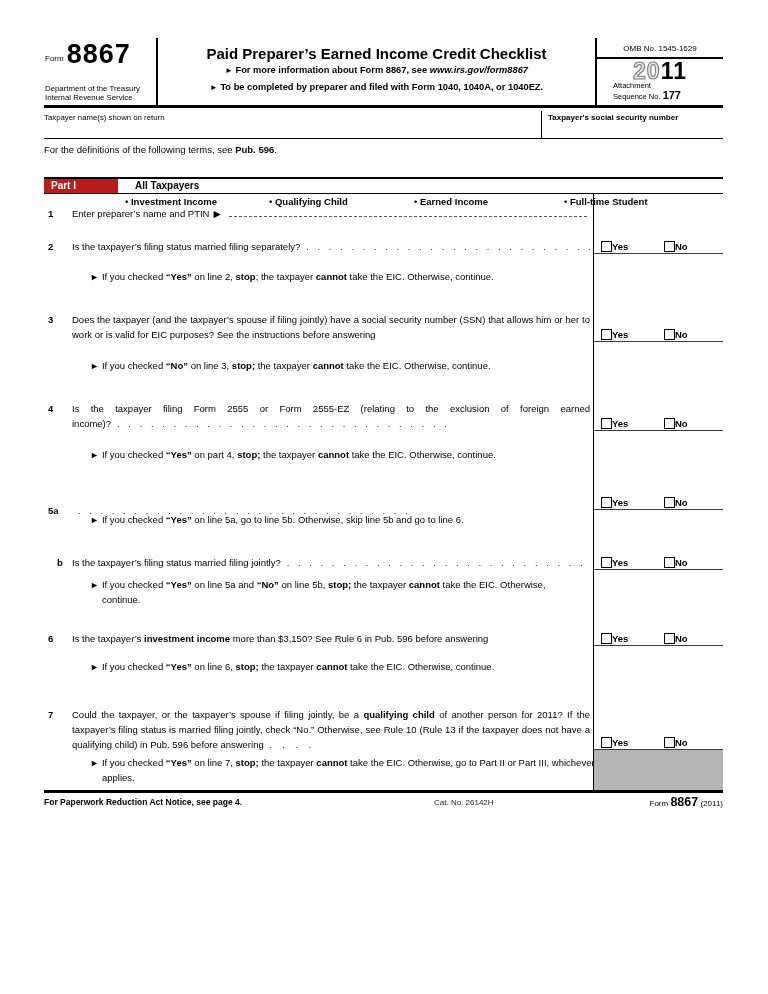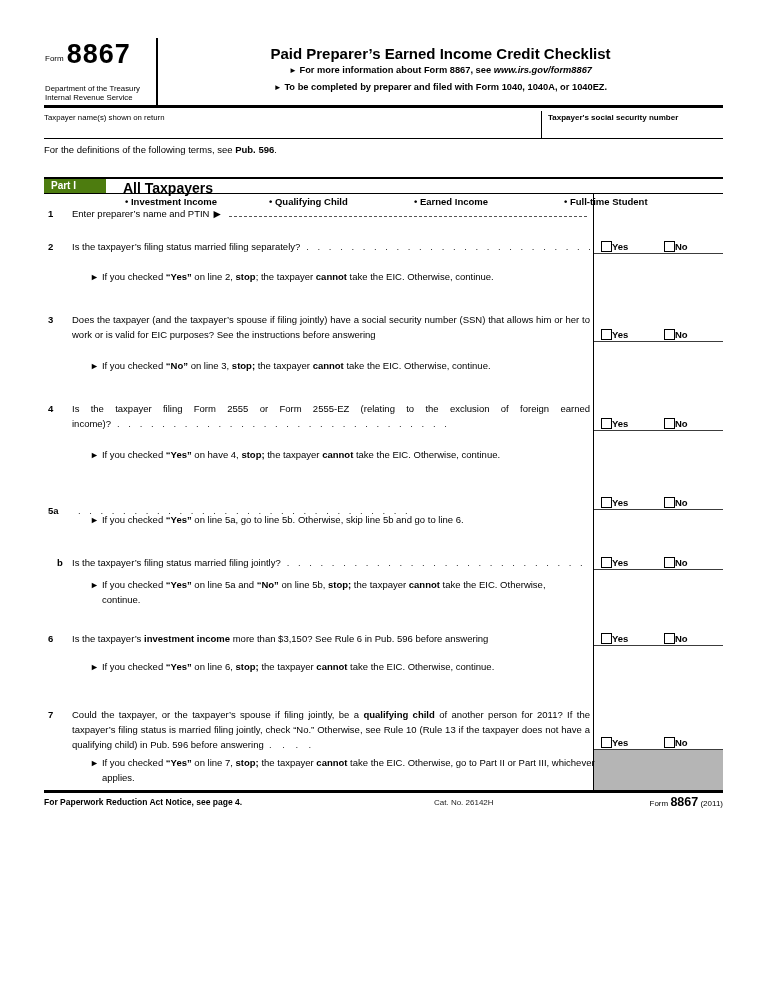--- a/index.html
+++ b/index.html
@@ -41,23 +41,23 @@
   
   .defs-intro { position:absolute; left:44px; top:144px; font-size:9.5px; }
   .defs-terms { position:absolute; left:44px; top:159px; width:679px; height:14px;
                 font-weight:bold; font-size:9.5px;margin-top:37px; }
   .term { position:absolute; top:0; white-space:nowrap; }
 
   
   .partbar { position:absolute; left:44px; top:177px; width:679px; height:17px;
              border-top:2.5px solid #000; border-bottom:1px solid #000;
              display:flex; box-sizing:border-box; }
-  .partlabel { background:#4d7c0f; color:#fff; font-weight:bold; font-size:10px;
-               width:62px; padding:1px 0 0 7px; box-sizing:border-box; }
-  .parttitle { font-weight:bold; font-size:14px; padding:1px 0 0 17px; }
+  .partlabel { background:#b91c1c; color:#fff; font-weight:bold; font-size:10px;
+               width:74px; padding:1px 0 0 7px; box-sizing:border-box; }
+  .parttitle { font-weight:bold; font-size:10px; padding:1px 0 0 17px; }
 
   
   .body { position:absolute; left:44px; top:194px; width:679px; height:599px;
           border-bottom:3px solid #000; box-sizing:border-box; }
   .anscol { position:absolute; top:0; right:0; width:130px; height:100%;
             border-left:1px solid #000; box-sizing:border-box; }
   .ansrow { position:absolute; left:0; width:100%; height:15px;
             border-bottom:1px solid #3c3c3c; display:flex; align-items:center;
             box-sizing:border-box; padding-left:7px; }
   .cb { width:9px; height:9px; border:1px solid #000; background:#fff; flex:none; }
@@ -112,20 +112,30 @@
       <div class="title">Paid Preparer’s Earned Income Credit Checklist</div>
       <div class="subline">
         <span class="sub-arrow">►</span>
         <span>For more information about Form 8867, see </span><span class="it">www.irs.gov/form8867</span>
       </div>
       <div class="subline">
         <span class="sub-arrow">►</span>
         <span>To be completed by preparer and filed with Form 1040, 1040A, or 1040EZ.</span>
       </div>
     </div>
+    <div class="hdr-right">
+      <div class="omb">OMB No. 1545-1629</div>
+      <div class="year">
+        <span class="y-outline">20</span><span>11</span>
+      </div>
+      <div class="attach">
+        <div>Attachment</div>
+        <div><span>Sequence No. </span><span class="attach-num">177</span></div>
+      </div>
+    </div>
   </div>
 
   <div class="taxrow">
     <div class="taxname">
       <span>Taxpayer name(s) shown on return</span>
     </div>
     <div class="taxssn">
       <span>Taxpayer's social security number</span>
     </div>
   </div>
@@ -255,21 +265,21 @@
     <div class="q" style="top:207px;">
       <span class="qnum">4</span>
       <div class="qtext just-all">Is the taxpayer filing Form 2555 or Form 2555-EZ (relating to the exclusion of foreign earned</div>
       <div class="qtext qflex">
         <span class="t">income)?</span>
         <span class="dotfill"></span>
       </div>
     </div>
     <div class="note" style="top:254px;">
       <span class="note-arrow">►</span>
-      <div class="note-text"><span>If you checked </span><span class="b">“Yes”</span><span> on have 4, </span><span class="b">stop;</span><span> the taxpayer </span><span class="b">cannot</span><span> take the EIC. Otherwise, continue.</span></div>
+      <div class="note-text"><span>If you checked </span><span class="b">“Yes”</span><span> on part 4, </span><span class="b">stop;</span><span> the taxpayer </span><span class="b">cannot</span><span> take the EIC. Otherwise, continue.</span></div>
     </div>
 
     <div class="q" style="top:309px;">
       <span class="qnum">5a</span>
       <div class="qtext qflex">
         <span class="dotfill"></span>
       </div>
     </div>
     <div class="note" style="top:319px;">
       <span class="note-arrow">►</span>

